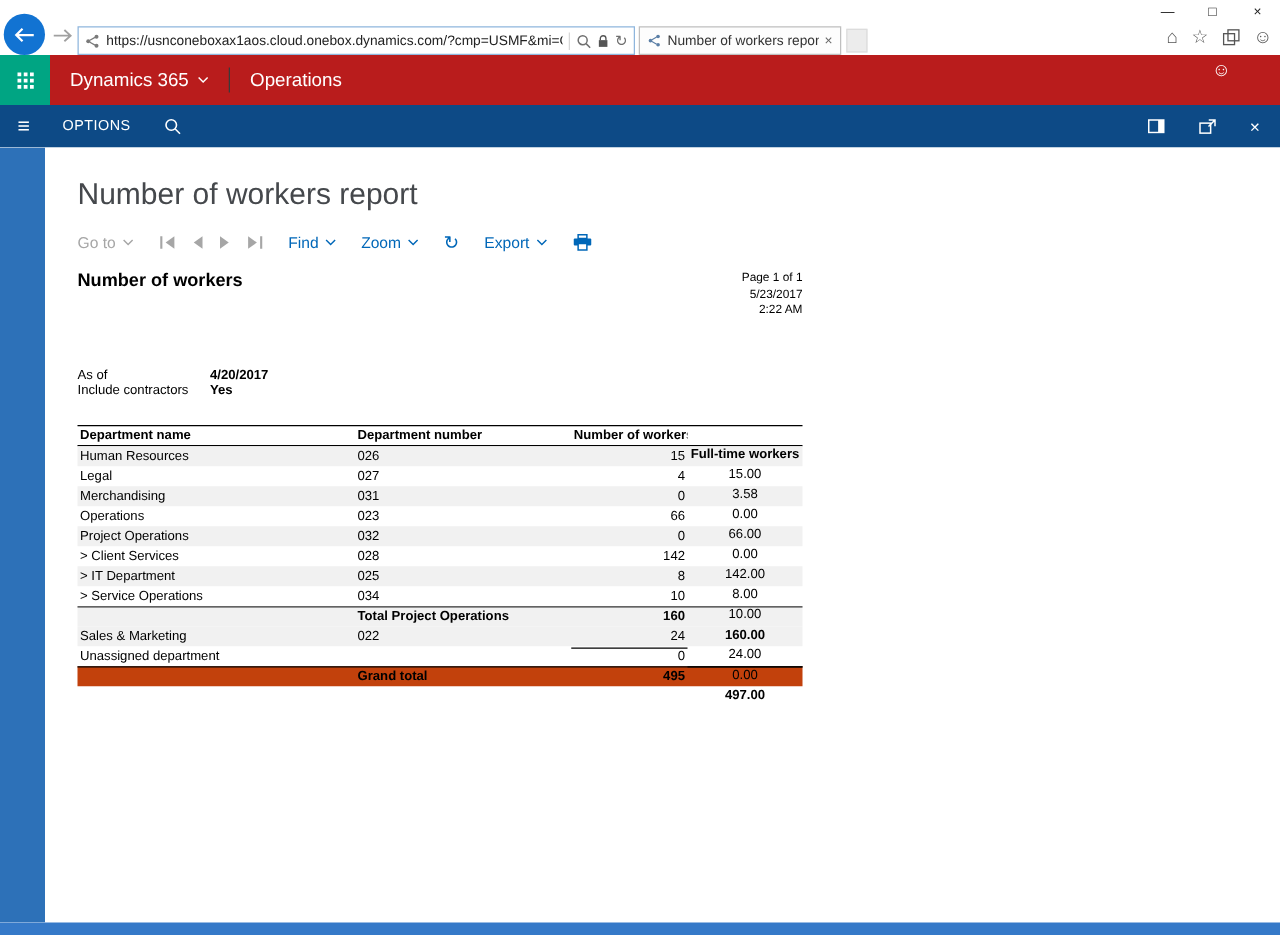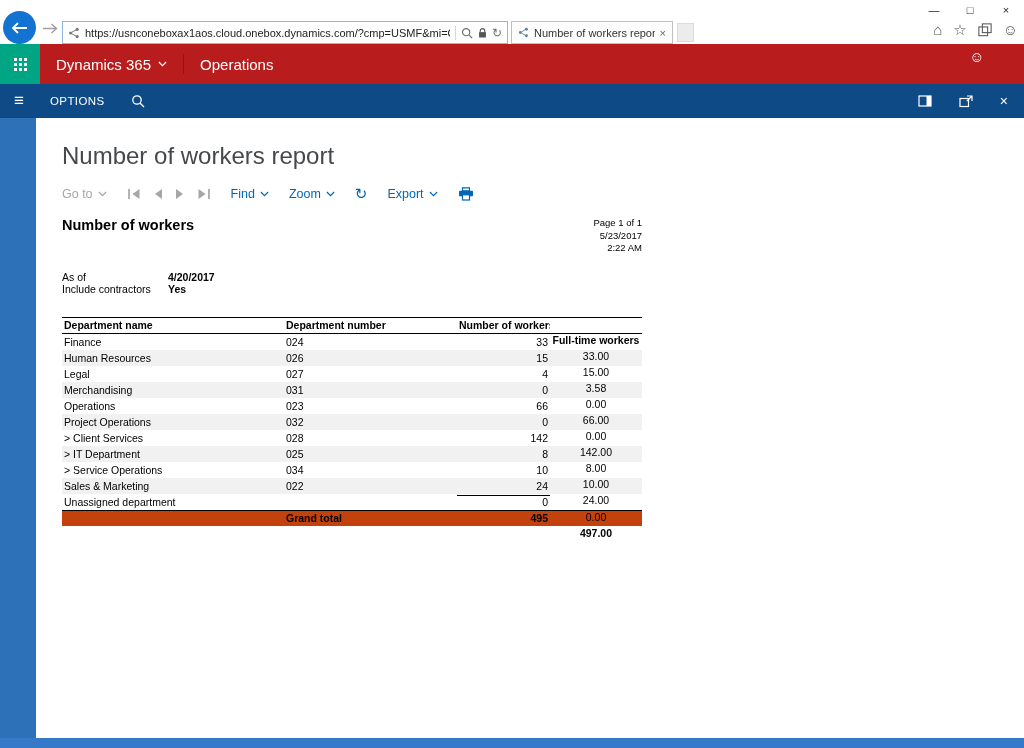--- a/index.html
+++ b/index.html
@@ -59,21 +59,21 @@
   .tool { color:var(--accent,#0067b8); display:flex; align-items:center; gap:5px; cursor:pointer; }
   .tool.disabled { color:var(--disabled,#a6a6a6); }
   .navicons { display:flex; align-items:center; gap:12px; color:var(--disabled,#a6a6a6); }
   .chev { width:9px; height:6px; }
   .refresh-tool { font-size:15px; }
 
   .report { width:580px; margin-top:14px; font-size:10.5px; color:#000; }
   .report-head { display:flex; justify-content:space-between; align-items:flex-start; }
   .report-title { font-size:14.5px; font-weight:bold; }
   .meta { text-align:right; font-size:9.5px; line-height:12.5px; }
-  .params { margin-top:16px; }
+  .params { margin-top:39px; }
   .param-row { display:flex; line-height:12px; }
   .plabel { width:106px; }
   .pvalue { font-weight:bold; }
 
   .rtable { margin-top:22px; width:580px; }
   .tr { display:flex; height:16px; align-items:center; }
   .td { padding:0 2px; overflow:hidden; white-space:nowrap; }
   .c1 { width:222px; } .c2 { width:173px; } .c3 { width:93px; text-align:right; } .c4 { width:92px; text-align:center;margin-top:29px; }
   .thead { font-weight:bold; border-top:1px solid #000; border-bottom:1px solid #000; height:17px; }
   .tr.zebra { background:var(--zebra,#f1f1f1); }
@@ -317,26 +317,20 @@
         </div>
 
         <div class="rtable">
           <div class="tr thead">
             <span class="td c1">Department name</span>
             <span class="td c2">Department number</span>
             <span class="td c3">Number of workers</span>
             <span class="td c4">Full-time workers</span>
           </div>
           <div>
-              <div class="tr">
-    <span class="td c1">Finance</span>
-    <span class="td c2">024</span>
-    <span class="td c3">33</span>
-    <span class="td c4">33.00</span>
-  </div>
               <div class="tr zebra">
     <span class="td c1">Human Resources</span>
     <span class="td c2">026</span>
     <span class="td c3">15</span>
     <span class="td c4">15.00</span>
   </div>
               <div class="tr">
     <span class="td c1">Legal</span>
     <span class="td c2">027</span>
     <span class="td c3">4</span>
@@ -371,20 +365,26 @@
     <span class="td c2">025</span>
     <span class="td c3">8</span>
     <span class="td c4">8.00</span>
   </div>
               <div class="tr">
     <span class="td c1">&gt; Service Operations</span>
     <span class="td c2">034</span>
     <span class="td c3">10</span>
     <span class="td c4">10.00</span>
   </div>
+              <div class="tr zebra subtotal">
+    <span class="td c1"></span>
+    <span class="td c2">Total Project Operations</span>
+    <span class="td c3">160</span>
+    <span class="td c4">160.00</span>
+  </div>
               <div class="tr zebra">
     <span class="td c1">Sales &amp; Marketing</span>
     <span class="td c2">022</span>
     <span class="td c3">24</span>
     <span class="td c4">24.00</span>
   </div>
               <div class="tr partial">
     <span class="td c1">Unassigned department</span>
     <span class="td c2"></span>
     <span class="td c3">0</span>

